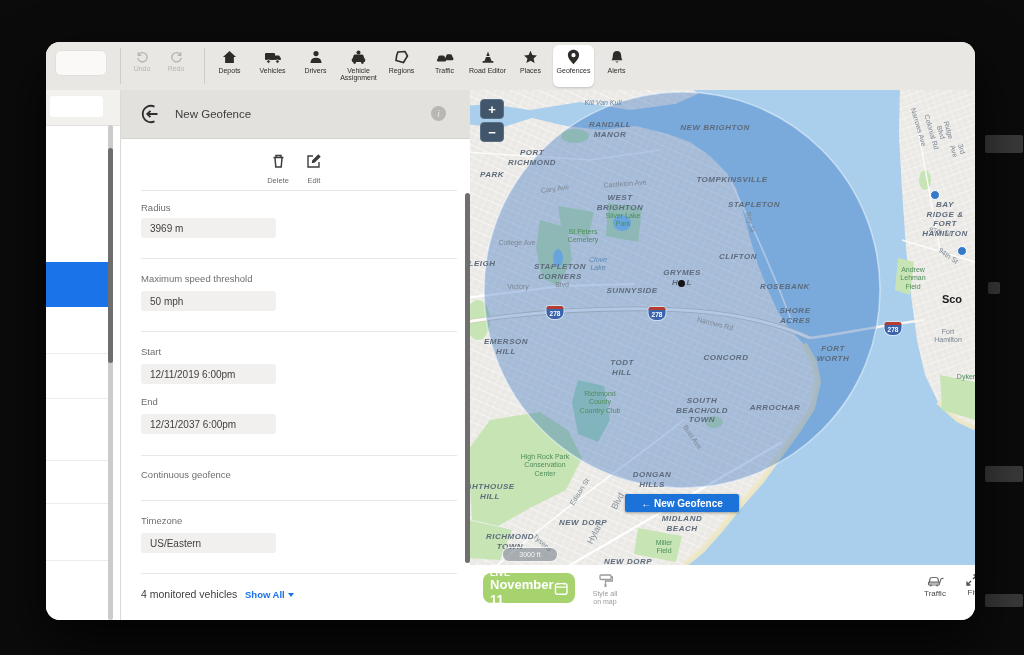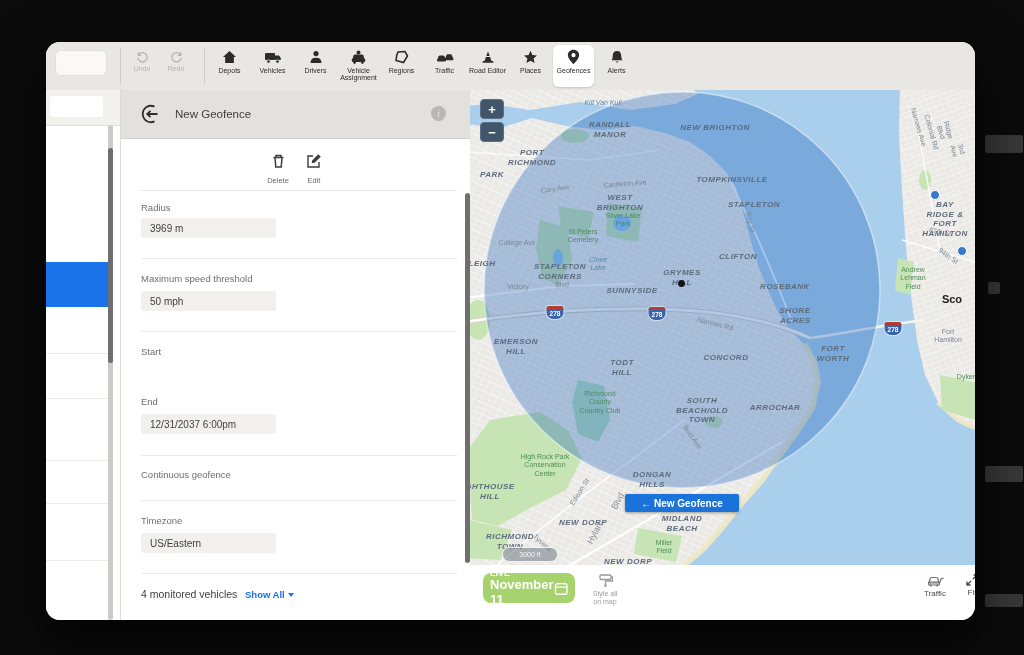--- a/index.html
+++ b/index.html
@@ -257,20 +257,21 @@
     <div class="fvalue" style="top:128px">3969 m</div>
 
     <div class="pdiv" style="top:168px"></div>
 
     <div class="flabel" style="top:183px">Maximum speed threshold</div>
     <div class="fvalue" style="top:201px">50 mph</div>
 
     <div class="pdiv" style="top:241px"></div>
 
     <div class="flabel" style="top:256px">Start</div>
+    <div class="fvalue" style="top:274px">12/11/2019 6:00pm</div>
 
     <div class="flabel" style="top:306px">End</div>
     <div class="fvalue" style="top:324px">12/31/2037 6:00pm</div>
 
     <div class="pdiv" style="top:365px"></div>
 
     <div class="flabel" style="top:379px">Continuous geofence</div>
 
     <div class="pdiv" style="top:410px"></div>
 
@@ -379,21 +380,21 @@
         <div class="ml st" style="left: 48px; top: 193px;">Victory</div>
         <div class="ml st" style="left: 92px; top: 191px;">Blvd</div>
         <div class="ml nb" style="left: 162px; top: 196px;">SUNNYSIDE</div>
         <div class="ml nb" style="left: 212px; top: 178px;">GRYMES
 HILL</div>
         <div class="ml nb" style="left: 268px; top: 162px;">CLIFTON</div>
         <div class="ml nb" style="left: 315px; top: 192px;">ROSEBANK</div>
         <div class="ml nb" style="left: 325px; top: 216px; text-align: right;">SHORE
 ACRES</div>
         <div class="ml st" style="left: 245px; top: 230px; transform: translateX(-50%) rotate(14deg);">Narrows Rd</div>
-        <div class="ml nb" style="left: 46px; top: 247px;">EMERSON
+        <div class="ml nb" style="left: 36px; top: 247px;">EMERSON
 HILL</div>
         <div class="ml nb" style="left: 152px; top: 268px;">TODT
 HILL</div>
         <div class="ml nb" style="left: 256px; top: 263px;">CONCORD</div>
         <div class="ml nb" style="left: 363px; top: 254px;">FORT
 WORTH</div>
         <div class="ml nb" style="left: 305px; top: 313px;">ARROCHAR</div>
         <div class="ml nb" style="left: 232px; top: 306px;">SOUTH
 BEACH/OLD
 TOWN</div>

